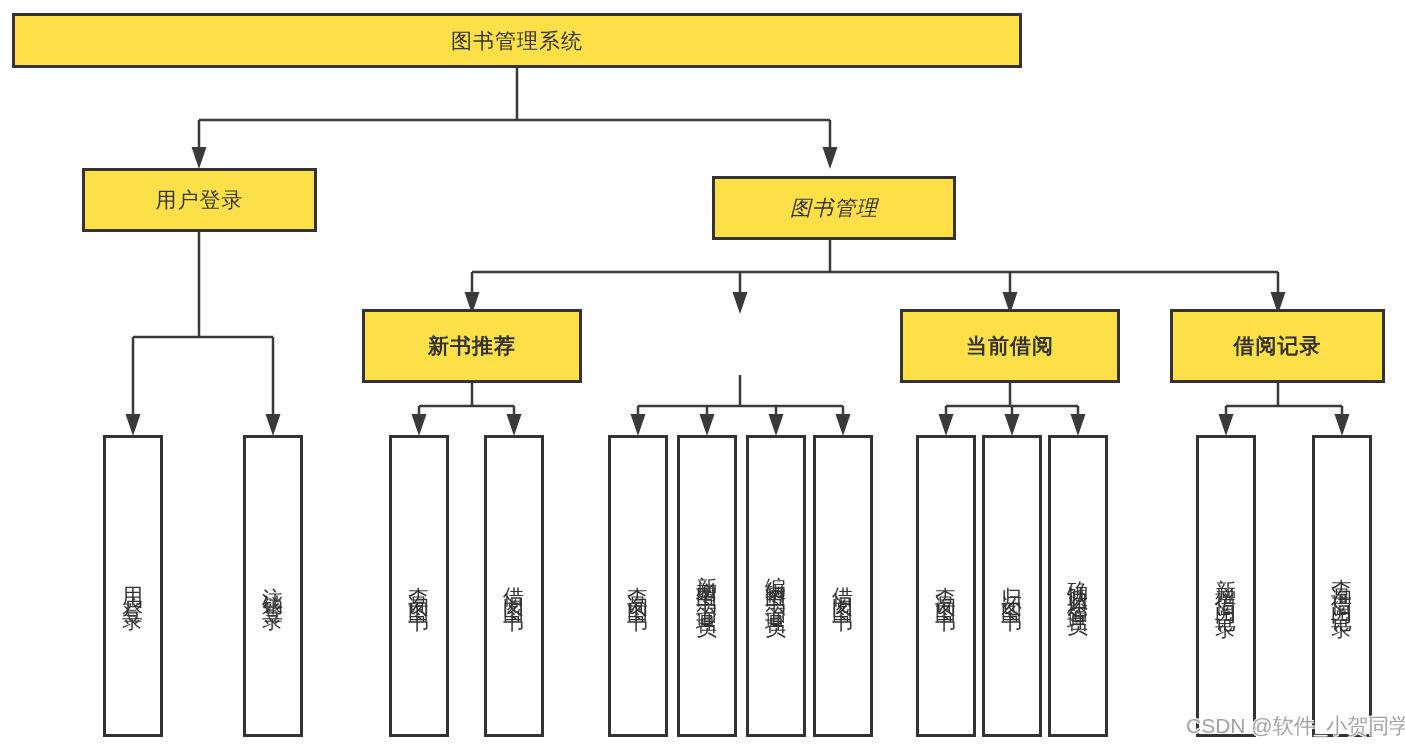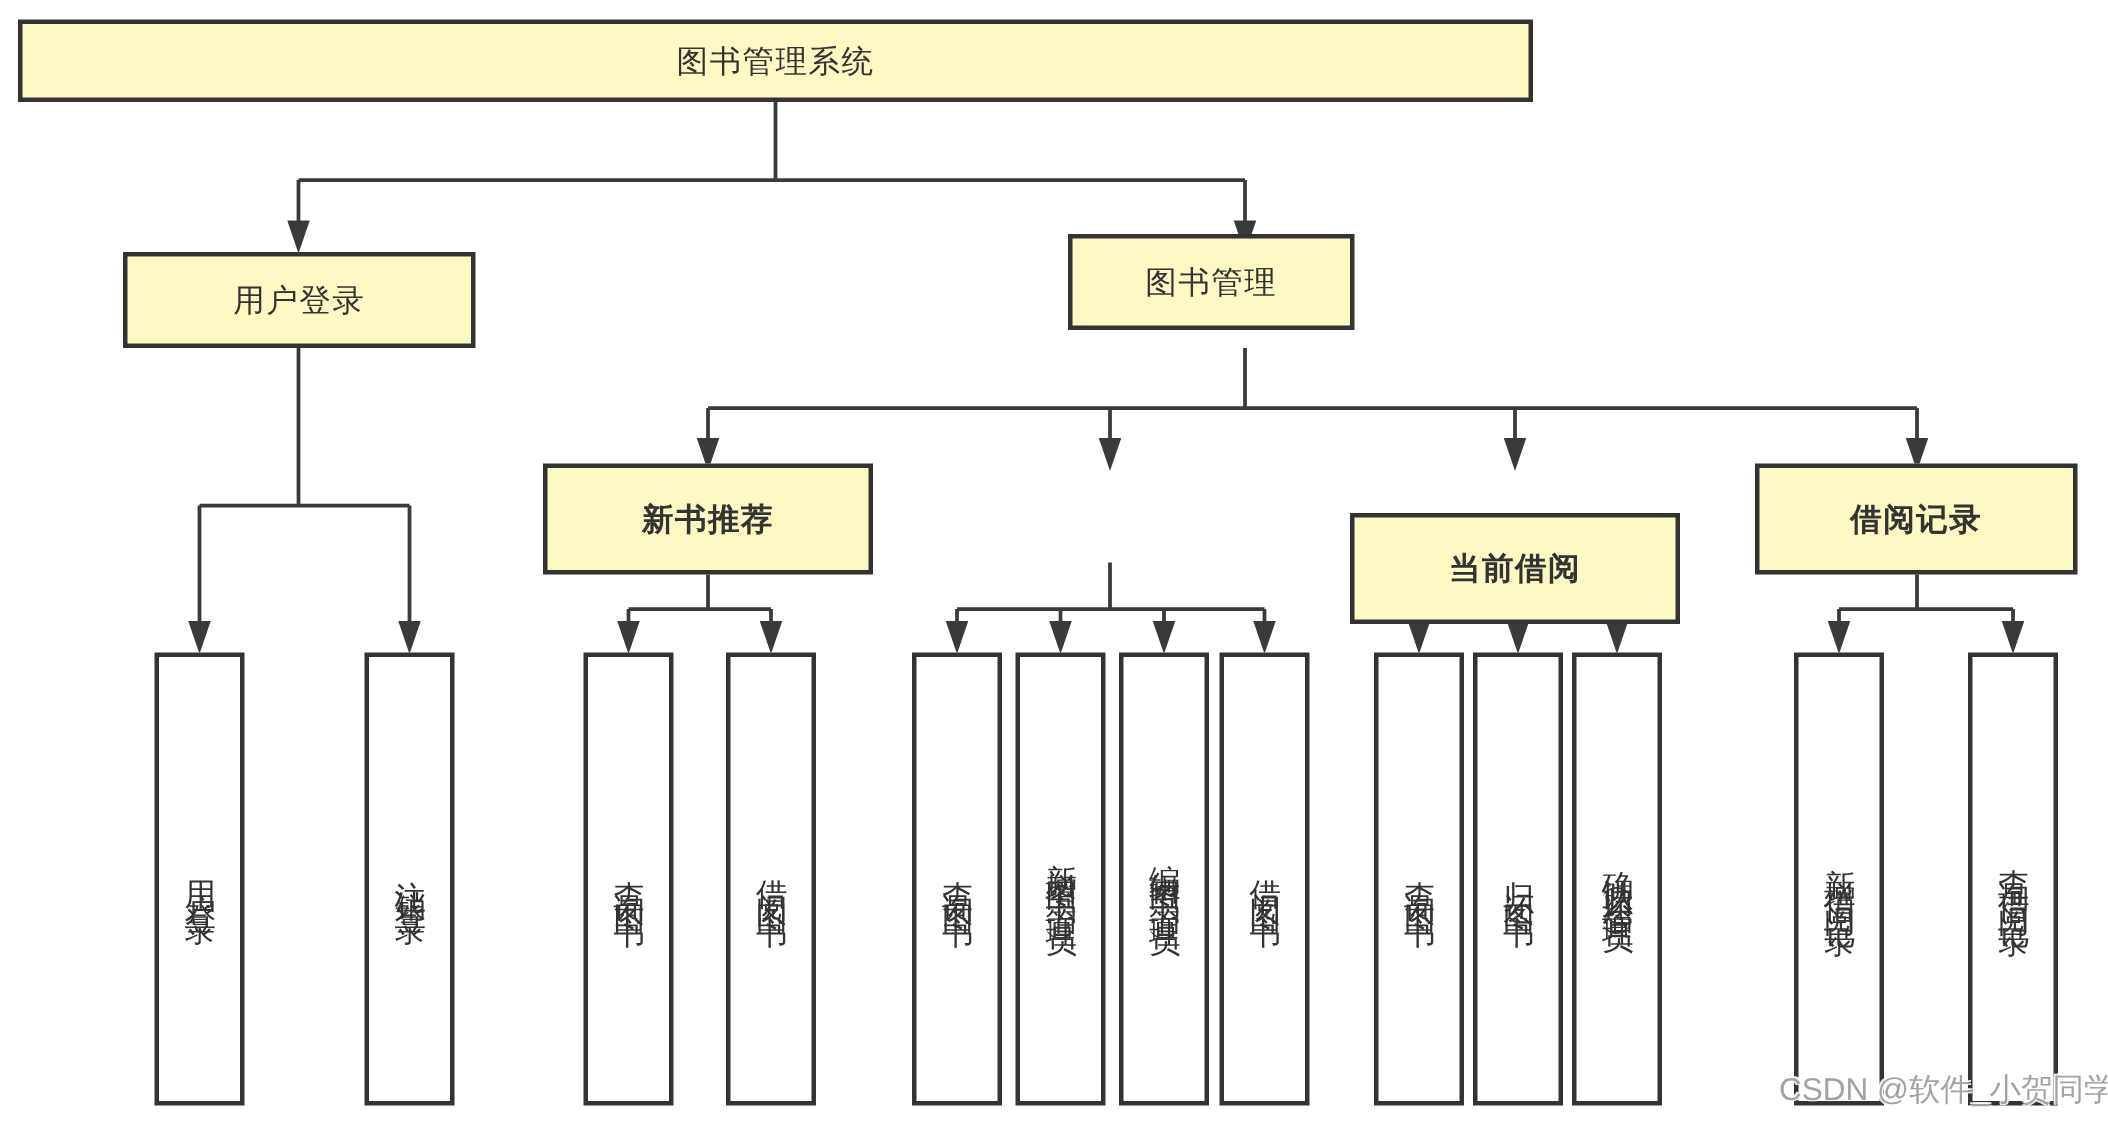--- a/index.html
+++ b/index.html
@@ -23,36 +23,36 @@
   svg.connectors {
     position: absolute;
     left: 0;
     top: 0;
     z-index: 1;
   }
   .box {
     position: absolute;
     box-sizing: border-box;
     border: 3px solid #333333;
-    background: #fef9c3;
+    background: #fde047;
     display: flex;
     align-items: center;
     justify-content: center;
     font-size: 21px;
     color: #333333;
     z-index: 2;
     letter-spacing: 1px;
   }
   .box.root    { left: 12px;  top: 13px;  width: 1010px; height: 55px; }
   .box.lvl2-a  { left: 82px;  top: 168px; width: 235px;  height: 64px; }
-  .box.lvl2-b  { left: 712px; top: 156px; width: 191px;  height: 64px; }
+  .box.lvl2-b  { left: 712px; top: 176px; width: 244px;  height: 64px; font-style: italic; }
   .box.lvl3    { top: 309px;  height: 74px; font-weight: bold; }
   .box.l3-1    { left: 362px;  width: 220px; }
   .box.l3-2    { left: 630px;  width: 220px; }
-  .box.l3-3    { left: 900px;  width: 220px; margin-top: 33px; }
+  .box.l3-3    { left: 900px;  width: 220px; }
   .box.l3-4    { left: 1170px; width: 215px; }
   .vbox {
     position: absolute;
     box-sizing: border-box;
     border: 3px solid #333333;
     background: #ffffff;
     top: 435px;
     height: 302px;
     width: 60px;
     writing-mode: vertical-rl;

